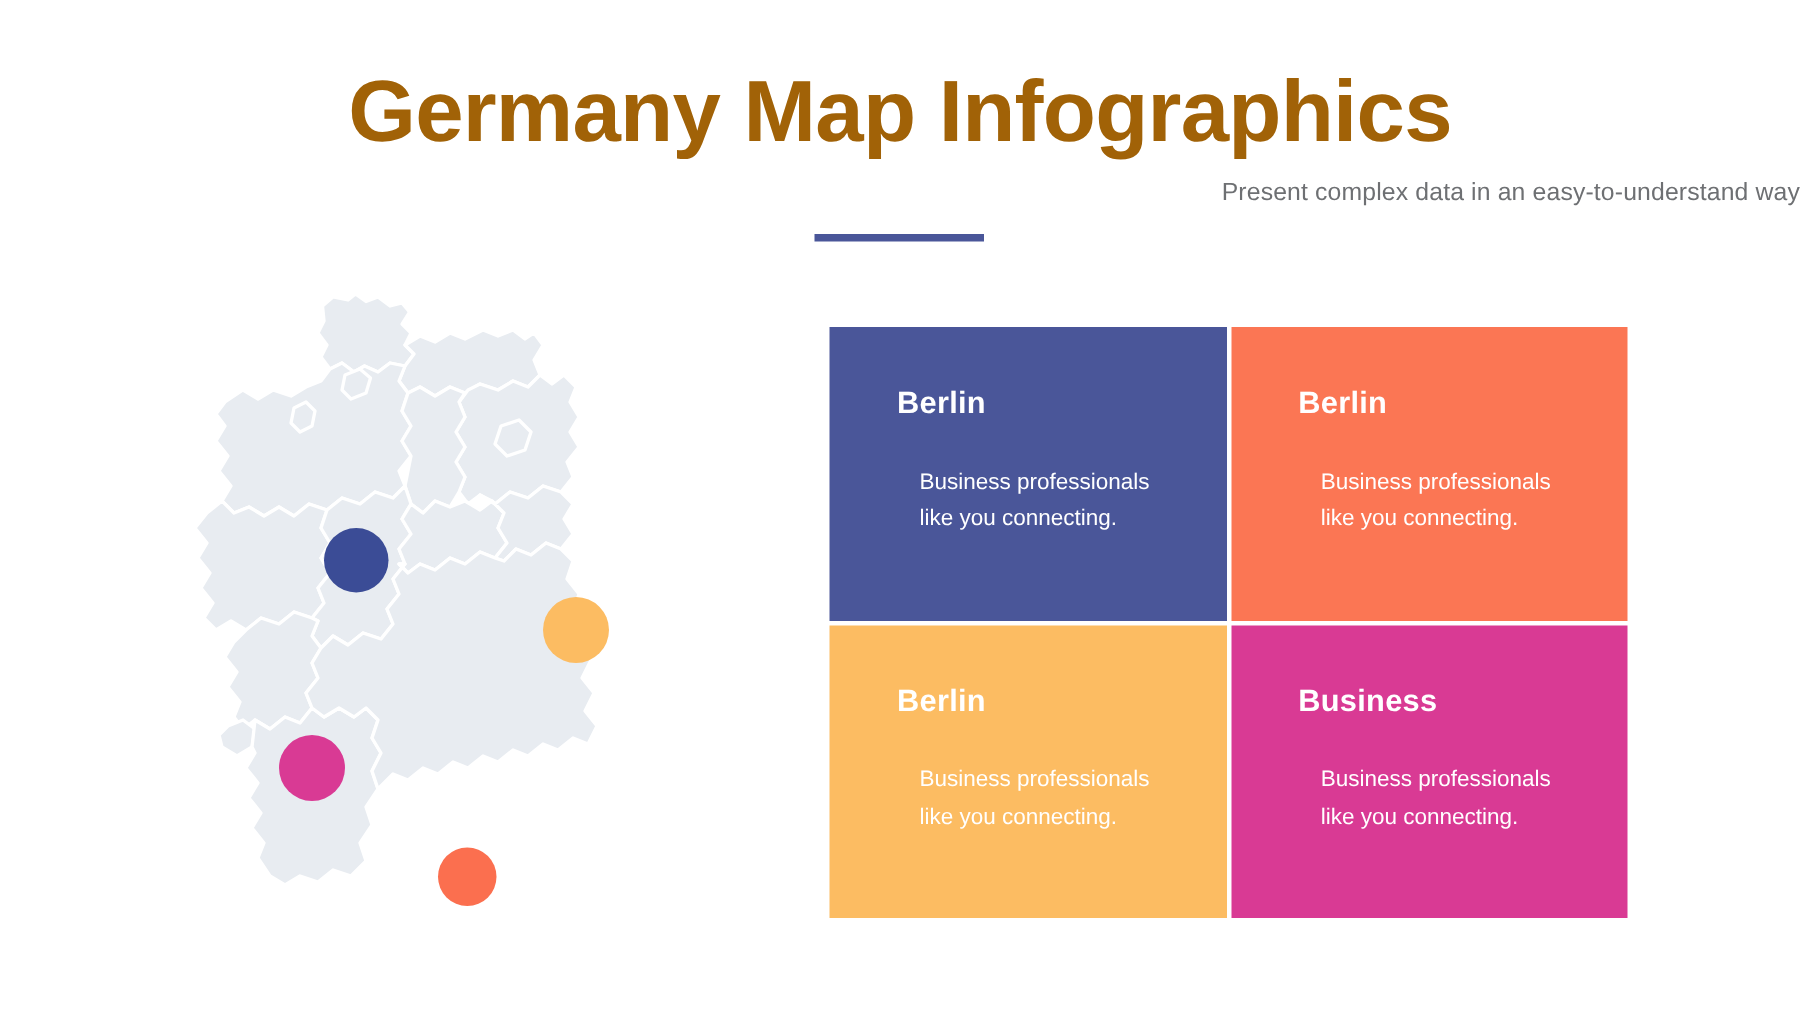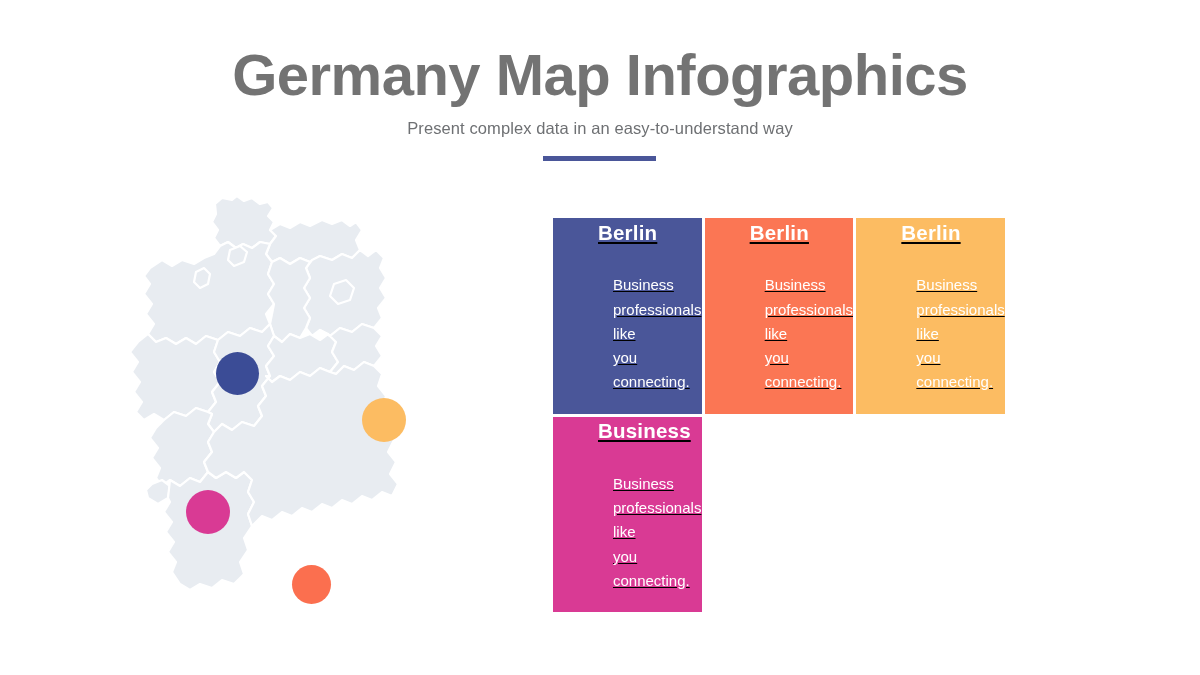--- a/index.html
+++ b/index.html
@@ -26,32 +26,33 @@
   .header {
     position: absolute;
     left: 0;
     top: 44px;
     width: 1200px;
     text-align: center;
   }
   .title {
     font-size: 58px;
     font-weight: bold;
-    color: #737373;
+    color: #a16207;
     letter-spacing: -0.5px;
     line-height: 1.06;
     margin: 0;
     white-space: nowrap;
   }
   .subtitle {
     margin: 14px 0 3px 0;
     font-size: 16.5px;
     color: #6e7073;
     font-weight: normal;
     letter-spacing: 0.1px;
+    text-align: right;
   }
   .divider {
     position: absolute;
     left: 543px;
     top: 156px;
     width: 113px;
     height: 5px;
     background: #4a5699;
   }
 
@@ -75,28 +76,27 @@
   .marker-berlin   { left: 106px; top: 162px; width: 43px; height: 43px; }
   .marker-munich   { left: 252px; top: 208px; width: 44px; height: 44px; }
   .marker-hamburg  { left:  76px; top: 300px; width: 44px; height: 44px; }
   .marker-frankfurt{ left: 182px; top: 375px; width: 39px; height: 39px; }
 
   
   .grid {
     position: absolute;
     left: 553px;
     top: 218px;
-    width: 452px;
+    width: 532px;
     height: 394px;
     display: grid;
-    grid-template-columns: 1fr 1fr 1fr;
+    grid-template-columns: 1fr 1fr;
     grid-template-rows: 1fr 1fr;
     gap: 3px;
     background: #ffffff;
-    text-decoration: underline;
   }
   .card {
     position: relative;
     display: flex;
     flex-direction: column;
     justify-content: center;
     padding: 0 30px 0 45px;
     box-sizing: border-box;
     overflow: hidden;
   }

